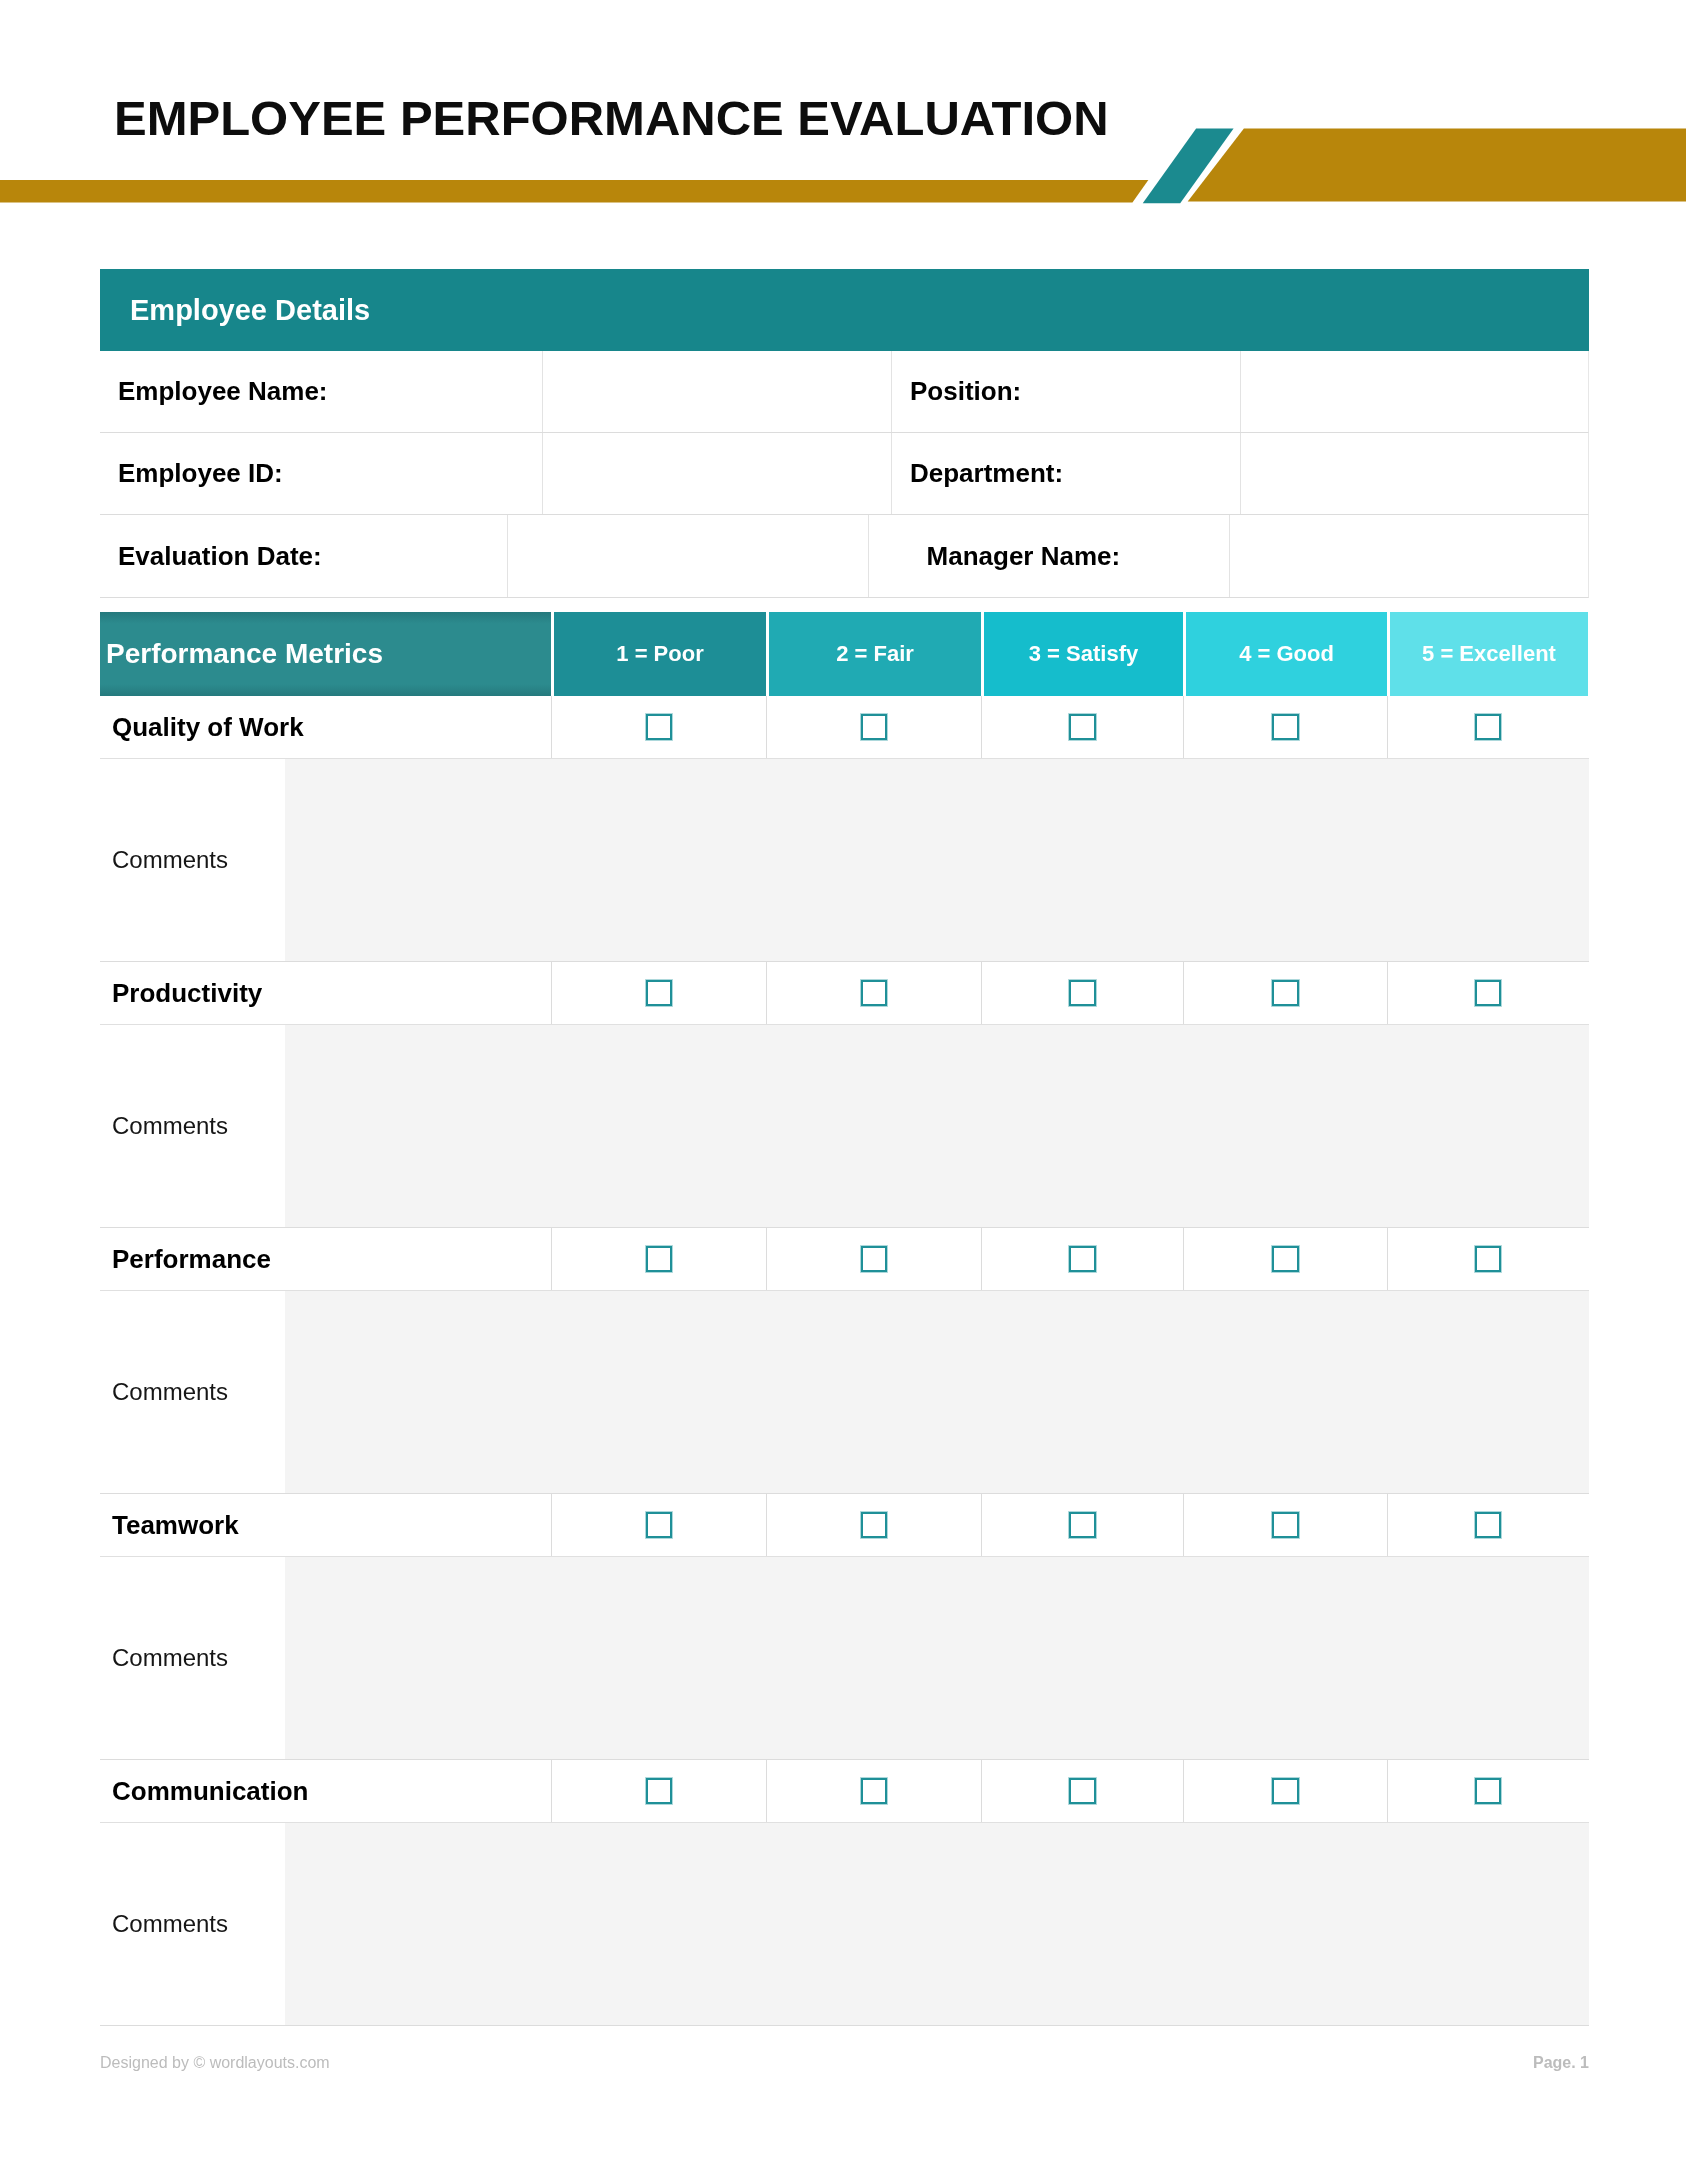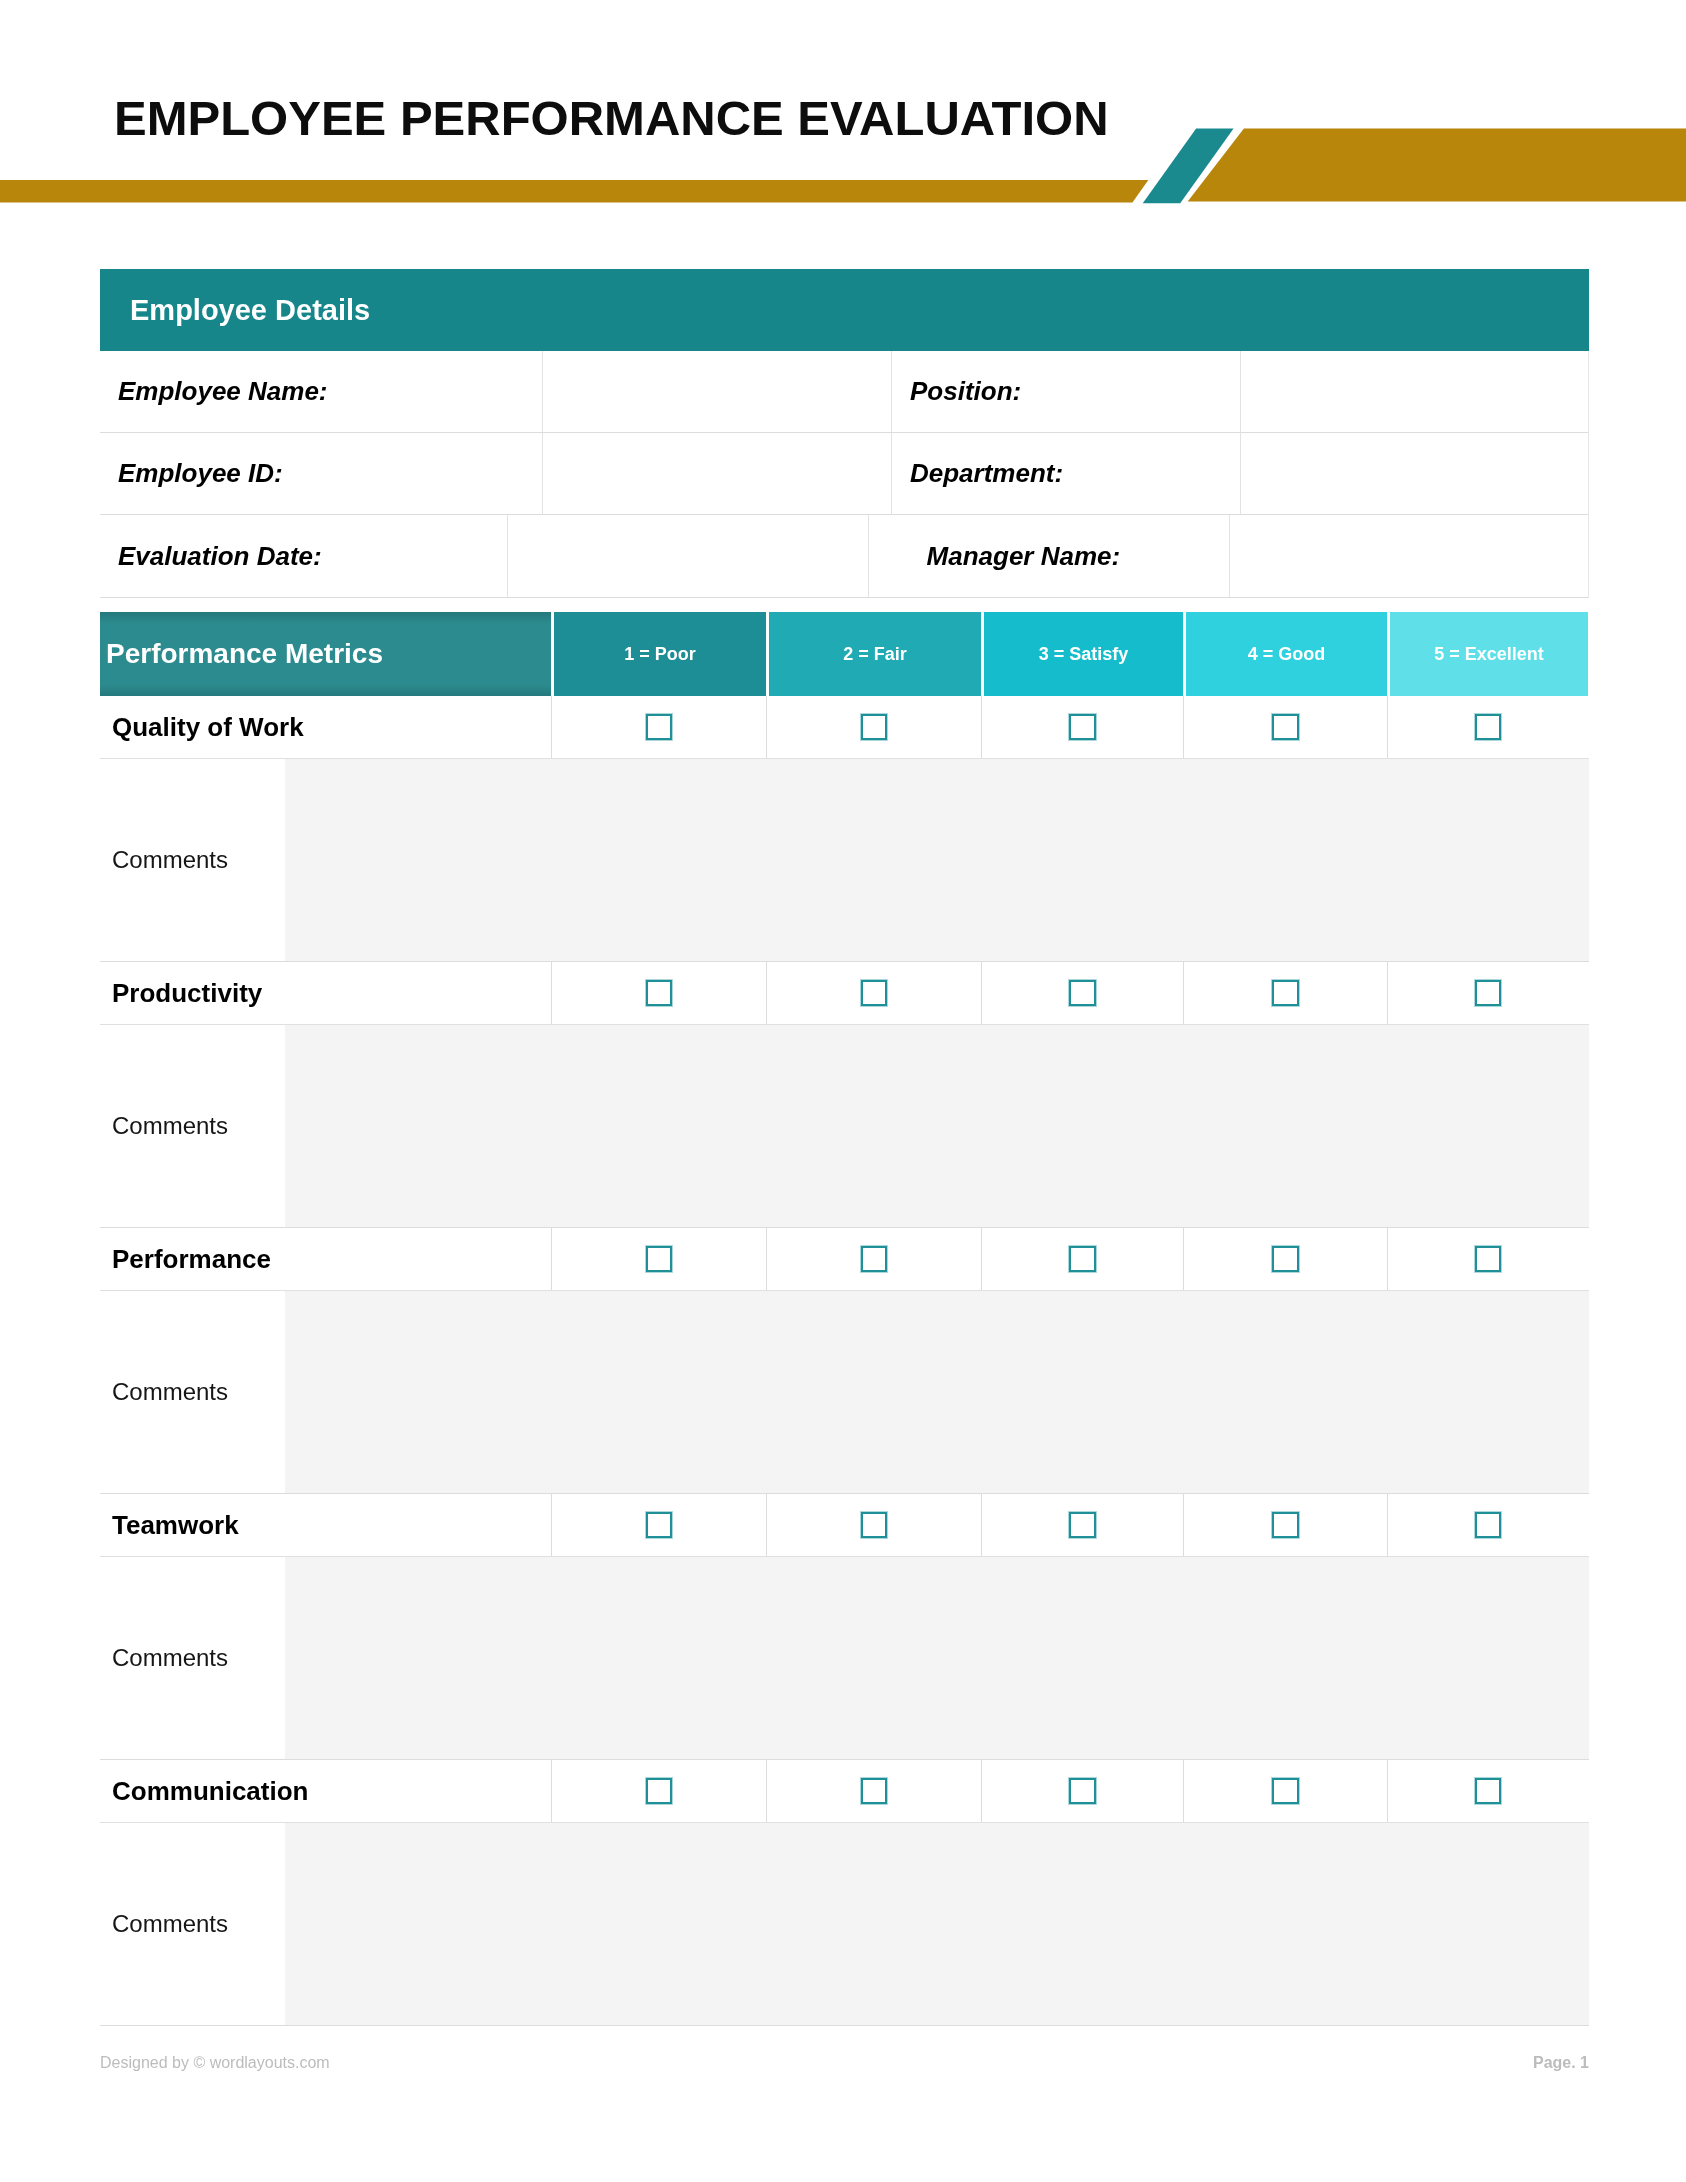--- a/index.html
+++ b/index.html
@@ -22,42 +22,42 @@
     position:absolute;left:100px;top:269px;width:1489px;
   }
   .details-header{
     height:82px;background:#17868B;
     color:#ffffff;font-size:29px;font-weight:700;
     line-height:82px;padding-left:30px;box-sizing:border-box;
   }
   .d-row{
     display:flex;height:82px;
     border-bottom:1.9px solid #DCDCDC;border-right:0.9px solid #E7E7E7;
-    box-sizing:border-box;background:#fff;font-style:italic;
+    box-sizing:border-box;background:#fff;
   }
   .d-row:last-child{height:83px;gap:40px;}
   .d-cell{box-sizing:border-box;border-right:0.9px solid #E3E3E3;height:100%;}
   .d-cell:last-child{border-right:none;}
   .d-label{width:443px;font-size:26px;font-weight:700;color:#000;
     display:flex;align-items:center;padding-left:18px;}
   .d-label.r{width:349px;}
   .d-value{width:349px;}
   .d-value.last{width:346px;}
   
   .pm{position:absolute;left:100px;top:612px;width:1489px;}
   .pm-header{display:flex;height:84px;}
   .pm-h-main{
     width:451px;box-sizing:border-box;
     background:linear-gradient(180deg,#25797D 0%,#2C8B8E 14%,#2C8B8E 86%,#25797D 100%);
     color:#fff;font-size:28px;font-weight:700;
     display:flex;align-items:center;padding-left:6px;
   }
   .pm-h-rate{
     box-sizing:border-box;border-left:3.7px solid #ffffff;
-    color:#fff;font-size:18px;font-weight:700;
+    color:#fff;font-size:22px;font-weight:700;
     display:flex;align-items:center;justify-content:center;
     text-align:center;
   }
   .w-poor{width:215px;background:#1D8E96;}
   .w-fair{width:215px;background:#20AAB3;}
   .w-satisfy{width:202px;background:#15BDCC;}
   .w-good{width:204px;background:#2FD1DE;}
   .w-excellent{width:201px;background:#5FE0E9;}
   .m-row{
     display:flex;height:63px;background:#fff;

